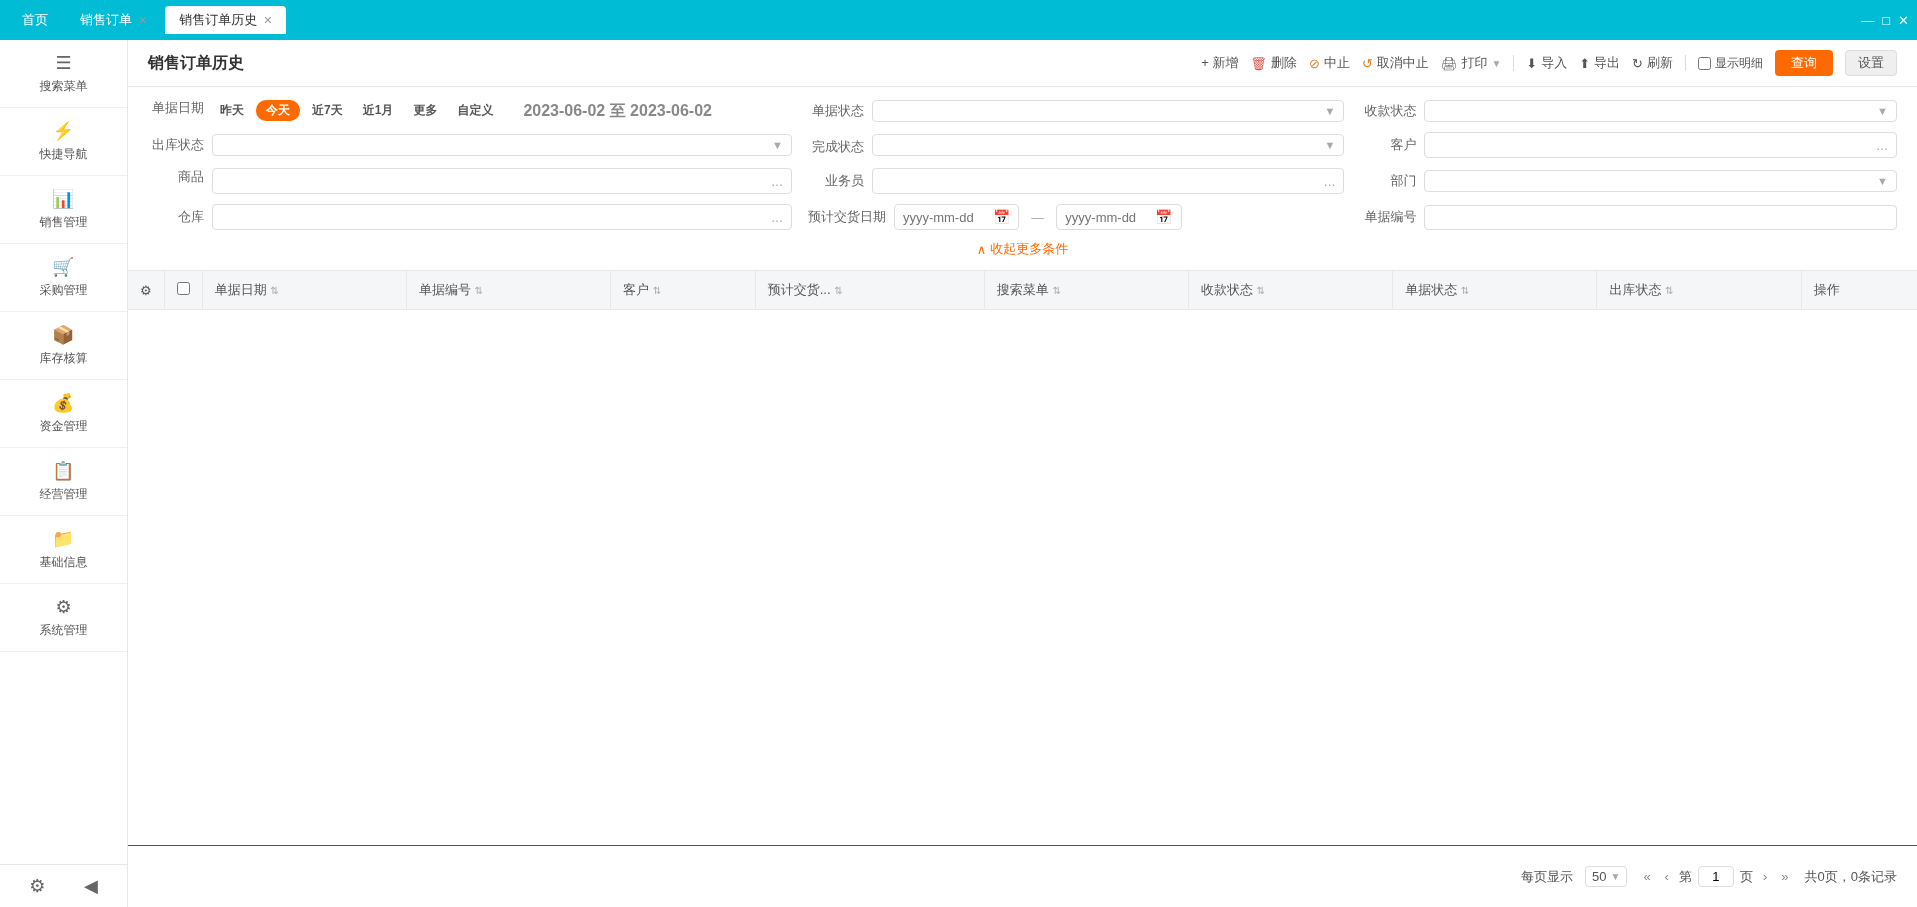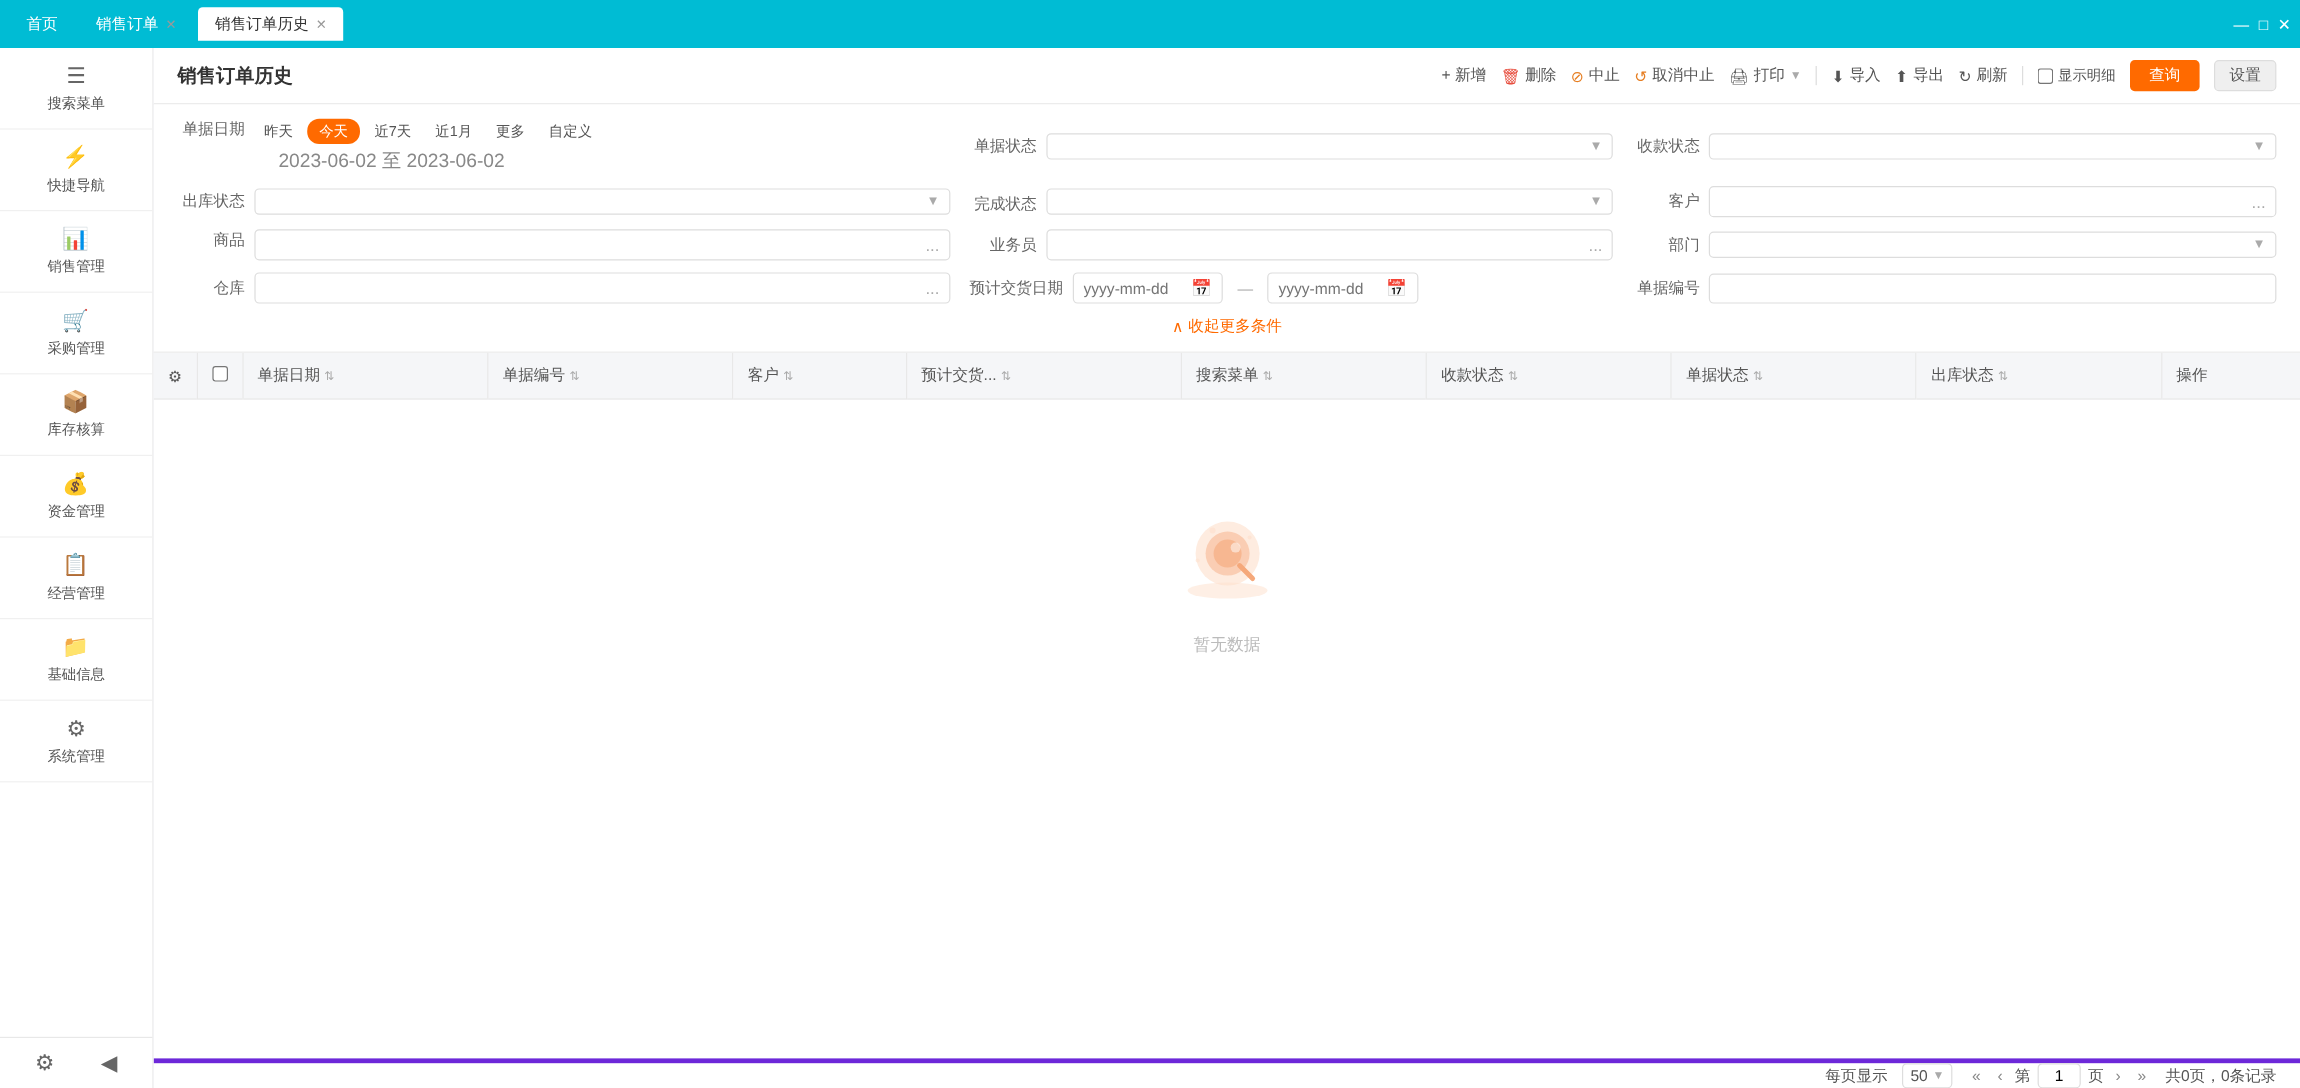--- a/index.html
+++ b/index.html
@@ -211,22 +211,22 @@
     }
     .empty-icon {
       width: 100px; height: 100px;
       margin-bottom: 16px;
     }
     .empty-text { font-size: 14px; color: #bbb; }
 
     
     .table-footer {
       background: #fff;
-      border-top: 4px solid #6d28d9;
-      padding: 0 20px;
+      border-top: 1px solid #6d28d9;
+      padding: 20px 20px;
       display: flex;
       align-items: center;
       justify-content: flex-end;
       gap: 12px;
       flex-shrink: 0;
       font-size: 13px; color: #555;
     }
     .page-size-select {
       display: flex; align-items: center; border: 1px solid #ddd; border-radius: 4px;
       padding: 2px 6px; cursor: pointer; gap: 4px;
@@ -355,21 +355,21 @@
           <span>设置</span>
         </button>
       </div>
     </div>
 
     <div class="filter-area">
 
       <div class="filter-row">
         <div style="display:flex;align-items:flex-start;flex:1.2;gap:8px;">
           <span class="filter-label">单据日期</span>
-          <div style="display:flex;flex-direction:column;gap:2px;">
+          <div style="display:flex;flex-direction:row;gap:2px;font-weight:bold;">
             <div class="date-filter-group">
               <span class="date-btn">昨天</span>
               <span class="date-btn active">今天</span>
               <span class="date-btn">近7天</span>
               <span class="date-btn">近1月</span>
               <span class="date-btn">更多</span>
               <span class="date-btn">自定义</span>
             </div>
             <span class="date-range">2023-06-02 至 2023-06-02</span>
           </div>
@@ -516,36 +516,20 @@
             </th>
             <th style="border-right:none;">
               <span>操作</span>
             </th>
           </tr>
         </thead>
         <tbody>
         </tbody>
       </table>
 
-      <div class="empty-state">
-        <svg class="empty-icon" viewBox="0 0 120 120" xmlns="http://www.w3.org/2000/svg">
-          <ellipse cx="60" cy="95" rx="40" ry="8" fill="#fde0cc" opacity="0.5"></ellipse>
-          <circle cx="60" cy="58" r="32" fill="#fde0cc" opacity="0.6"></circle>
-          <circle cx="60" cy="58" r="22" fill="#f8c0a0" opacity="0.7"></circle>
-          <circle cx="60" cy="58" r="14" fill="#f5a87a" opacity="0.6"></circle>
-          <circle cx="68" cy="52" r="5" fill="#fff" opacity="0.5"></circle>
-
-          <line x1="72" y1="70" x2="85" y2="83" stroke="#f5a87a" stroke-width="5" stroke-linecap="round"></line>
-
-          <circle cx="45" cy="35" r="3" fill="#fde0cc" opacity="0.6"></circle>
-          <circle cx="82" cy="42" r="2" fill="#fde0cc" opacity="0.6"></circle>
-          <circle cx="30" cy="65" r="2" fill="#fde0cc" opacity="0.5"></circle>
-        </svg>
-        <span class="empty-text">暂无数据</span>
-      </div>
     </div>
 
     <div class="table-footer">
       <span>每页显示</span>
       <div class="page-size-select">
         <span>50</span>
         <span style="font-size:10px;color:#aaa;">▼</span>
       </div>
       <div class="page-nav">
         <span class="page-nav-btn">«</span>

